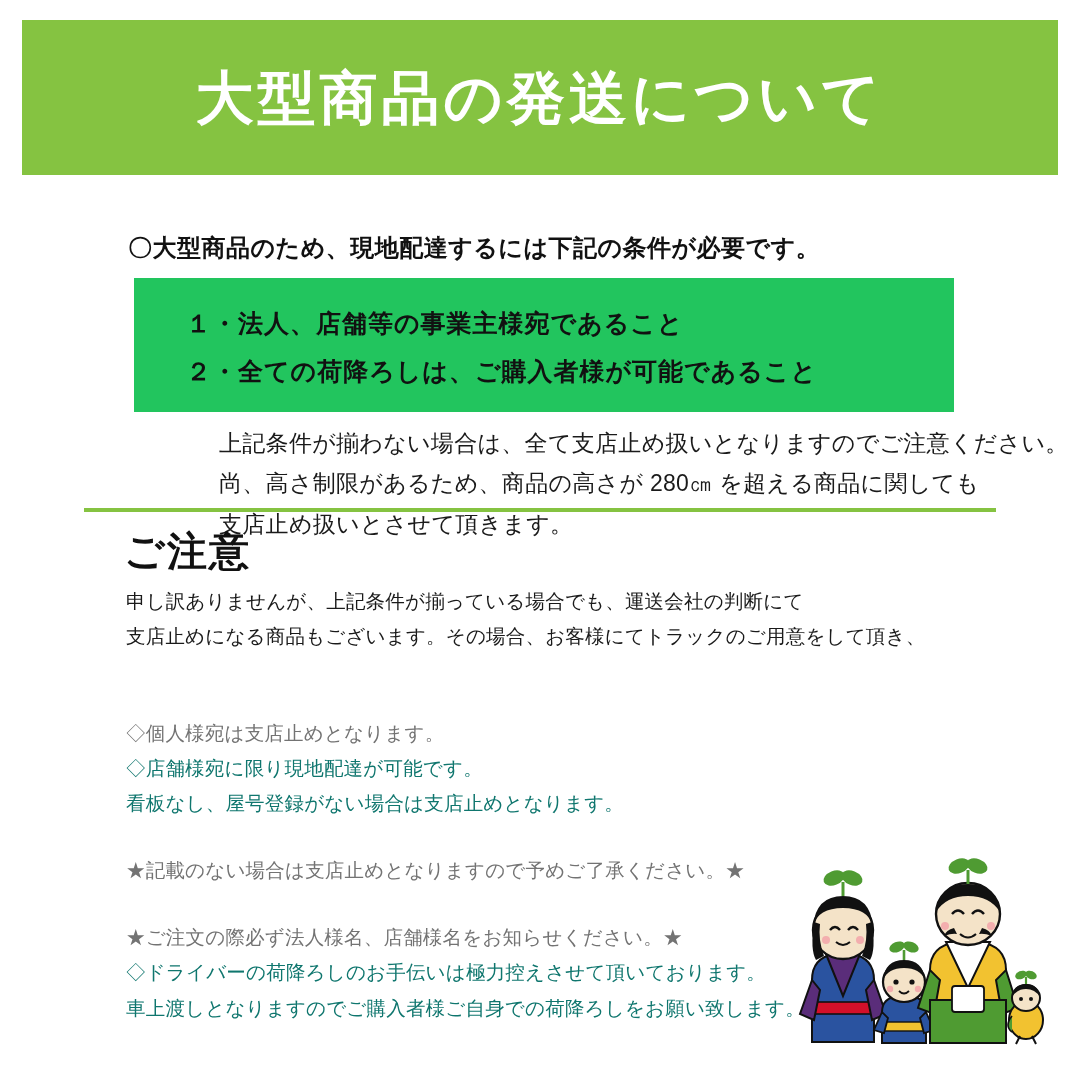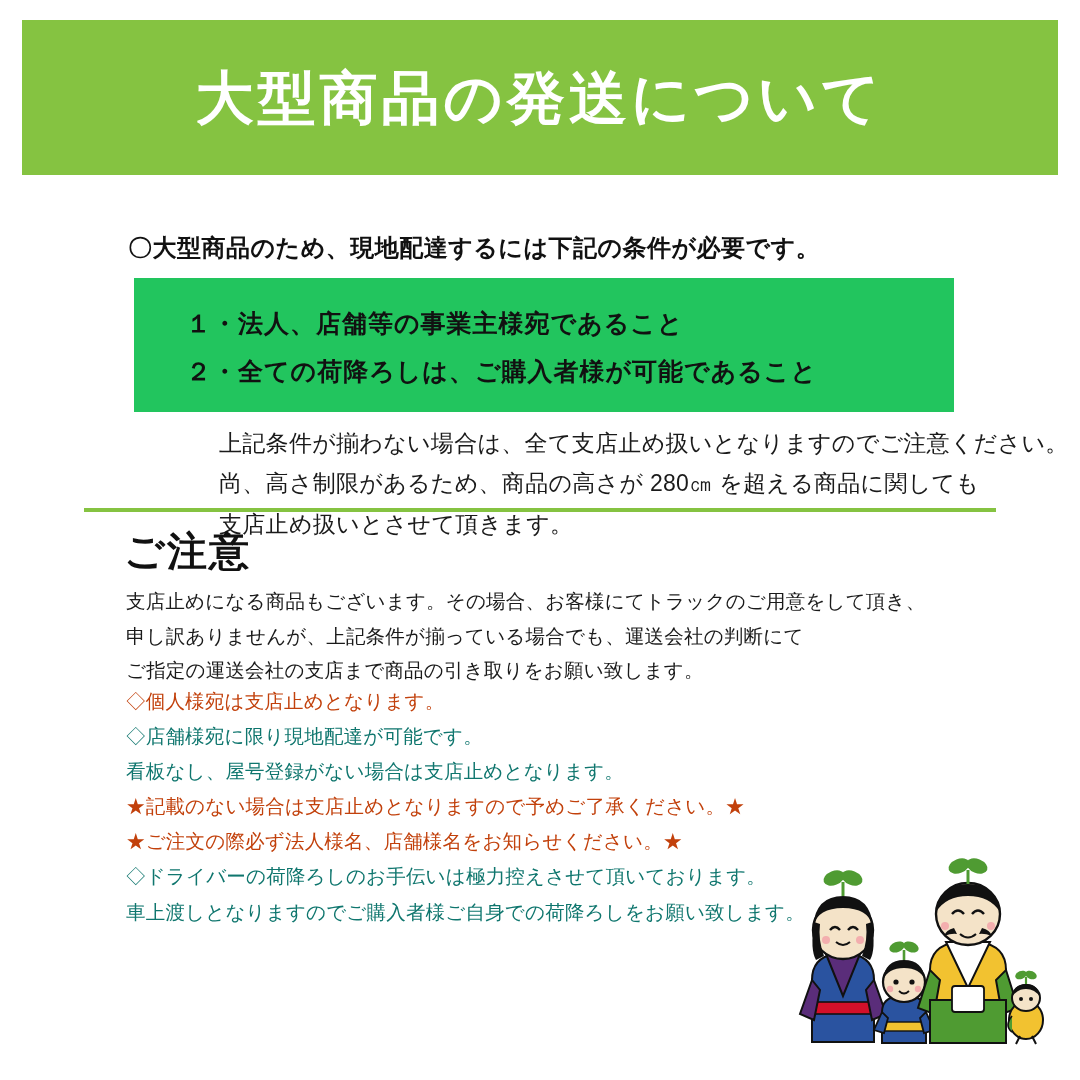--- a/index.html
+++ b/index.html
@@ -121,21 +121,21 @@
   .caution-list {
     position: absolute;
     left: 126px;
     top: 684px;
     width: 880px;
     font-size: 19.5px;
     line-height: 1.8;
     letter-spacing: 0.2px;
   }
   .line-black { color: #0f766e; }
-  .line-red { color: #c2410c; }
+  .line-red { color: #737373; margin-top: 32px; }
 
   
   .mascots {
     position: absolute;
     left: 790px;
     top: 830px;
     width: 260px;
     height: 225px;
   }
 </style>
@@ -159,23 +159,22 @@
     <div>上記条件が揃わない場合は、全て支店止め扱いとなりますのでご注意ください。</div>
     <div>尚、高さ制限があるため、商品の高さが 280㎝ を超える商品に関しても</div>
     <div>支店止め扱いとさせて頂きます。</div>
   </div>
 
   <div class="divider"></div>
 
   <div class="caution-title">ご注意</div>
 
   <div class="caution-body">
+    <div>申し訳ありませんが、上記条件が揃っている場合でも、運送会社の判断にて</div>
     <div>支店止めになる商品もございます。その場合、お客様にてトラックのご用意をして頂き、</div>
-    <div>申し訳ありませんが、上記条件が揃っている場合でも、運送会社の判断にて</div>
-    <div>ご指定の運送会社の支店まで商品の引き取りをお願い致します。</div>
   </div>
 
   <div class="caution-list">
     <div class="line-red">◇個人様宛は支店止めとなります。</div>
     <div class="line-black">◇店舗様宛に限り現地配達が可能です。</div>
     <div class="line-black">看板なし、屋号登録がない場合は支店止めとなります。</div>
     <div class="line-red">★記載のない場合は支店止めとなりますので予めご了承ください。★</div>
     <div class="line-red">★ご注文の際必ず法人様名、店舗様名をお知らせください。★</div>
     <div class="line-black">◇ドライバーの荷降ろしのお手伝いは極力控えさせて頂いております。</div>
     <div class="line-black">車上渡しとなりますのでご購入者様ご自身での荷降ろしをお願い致します。</div>

